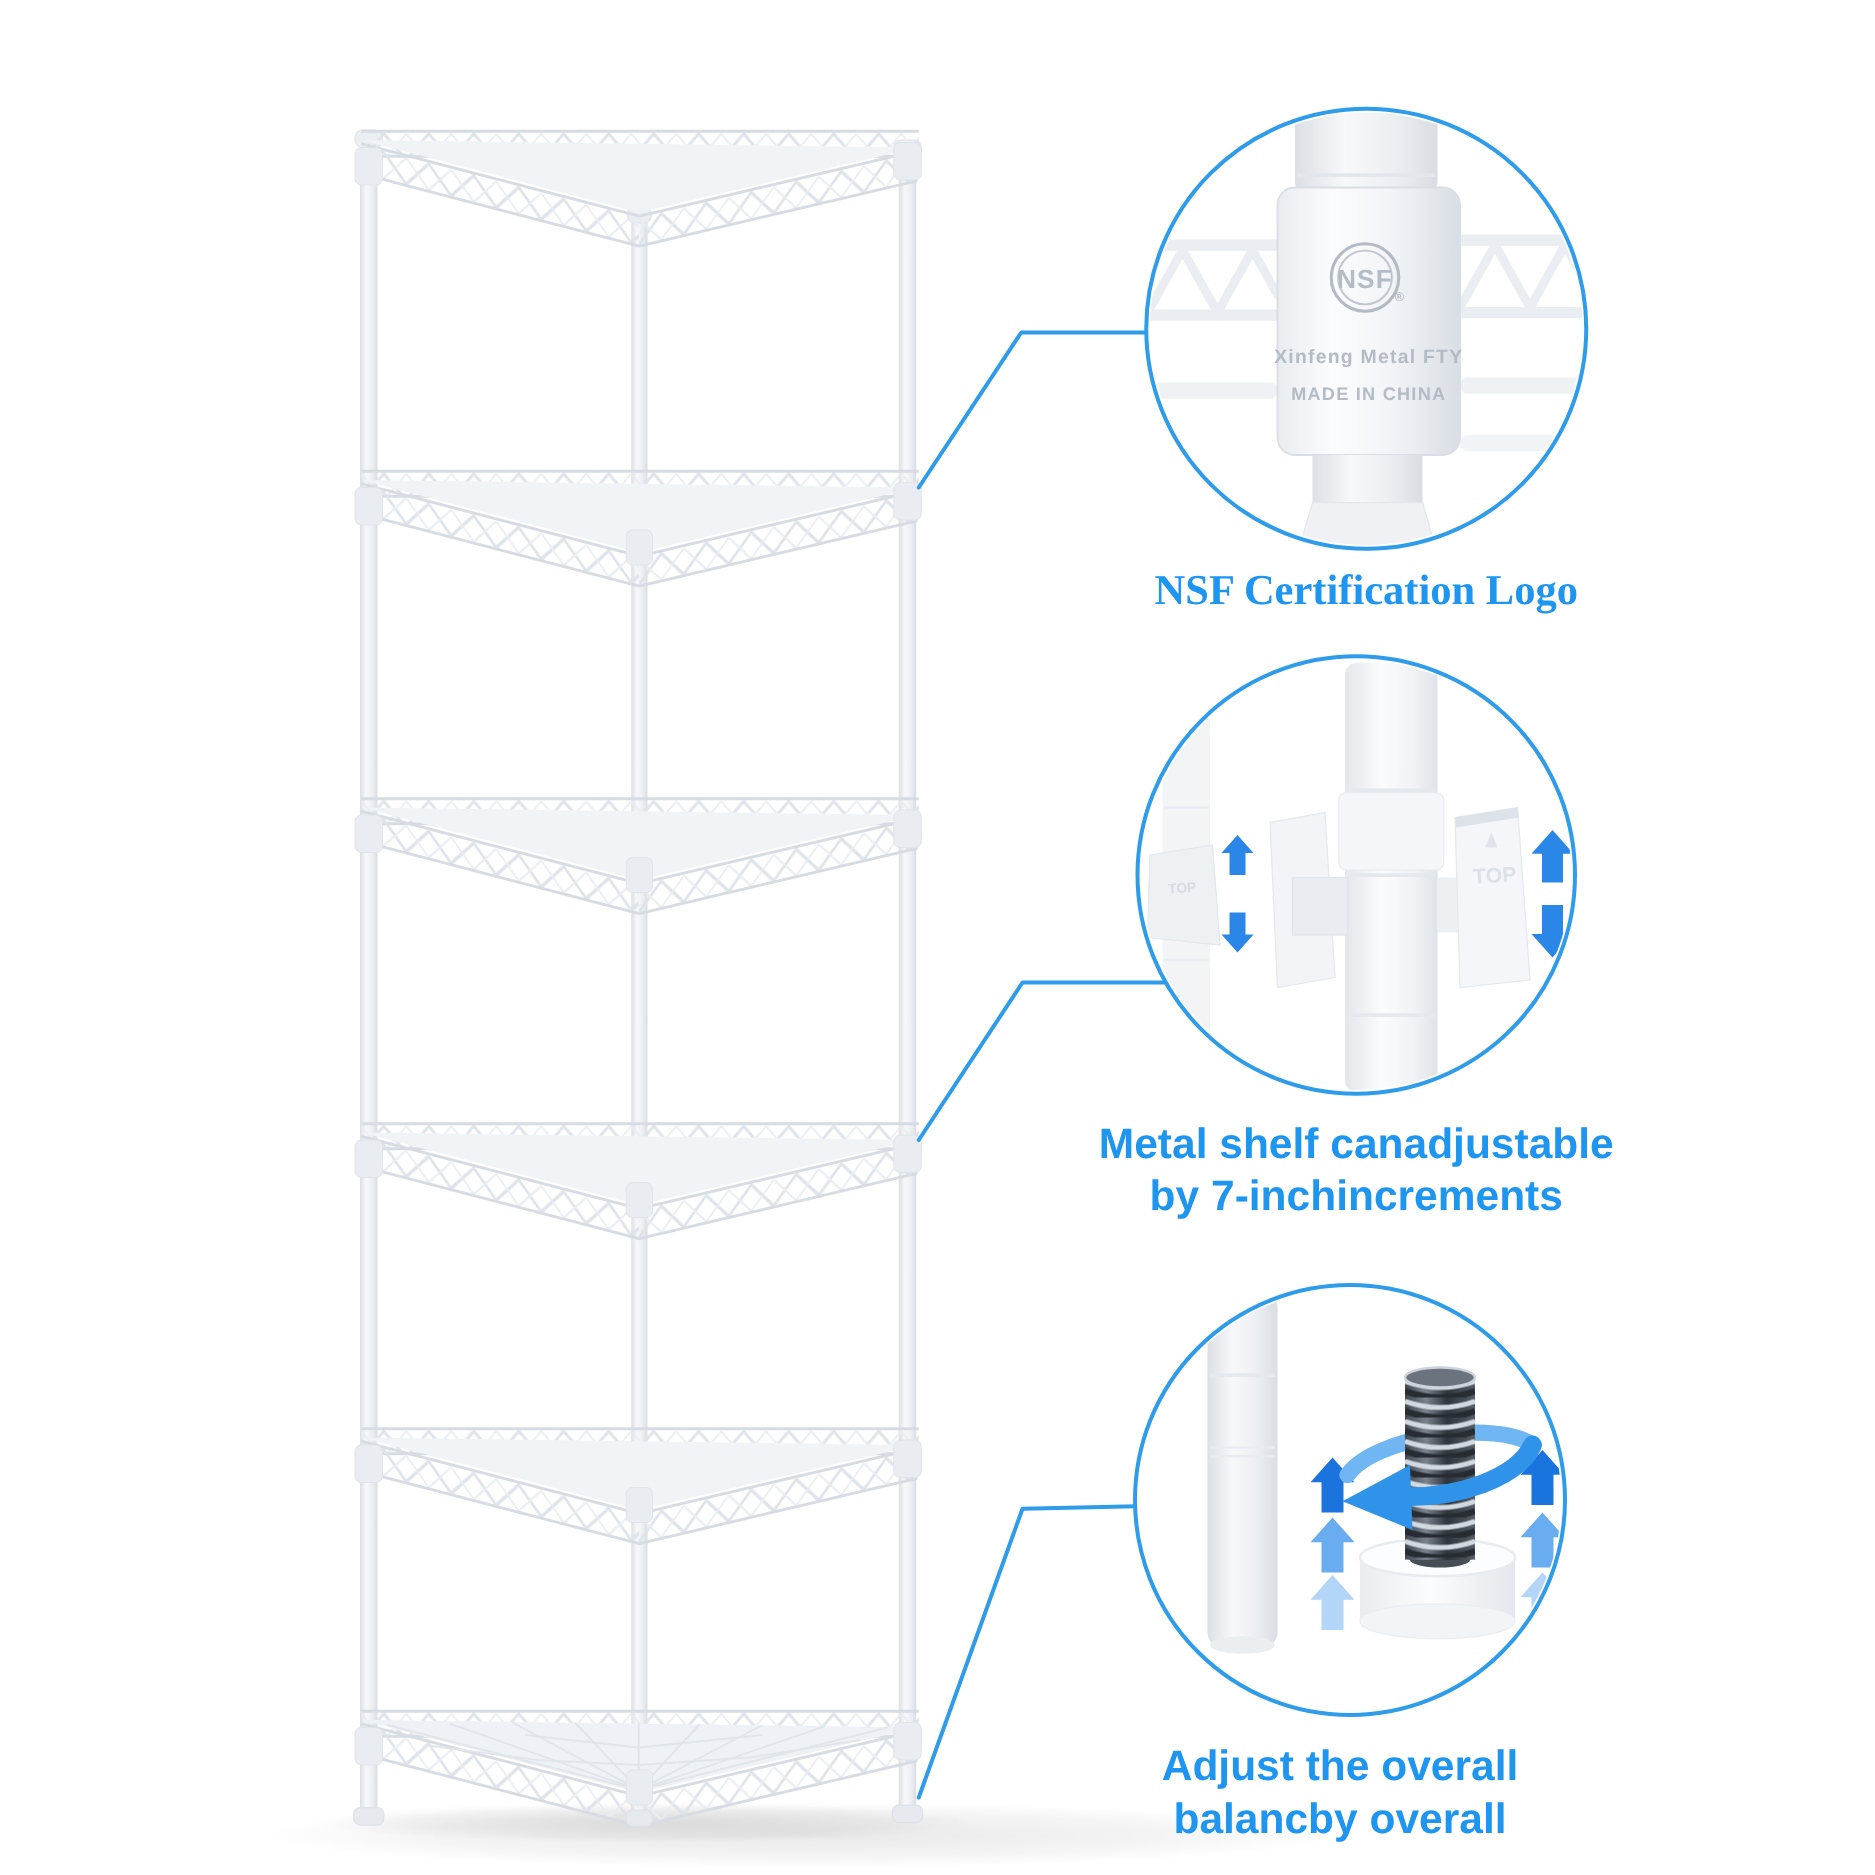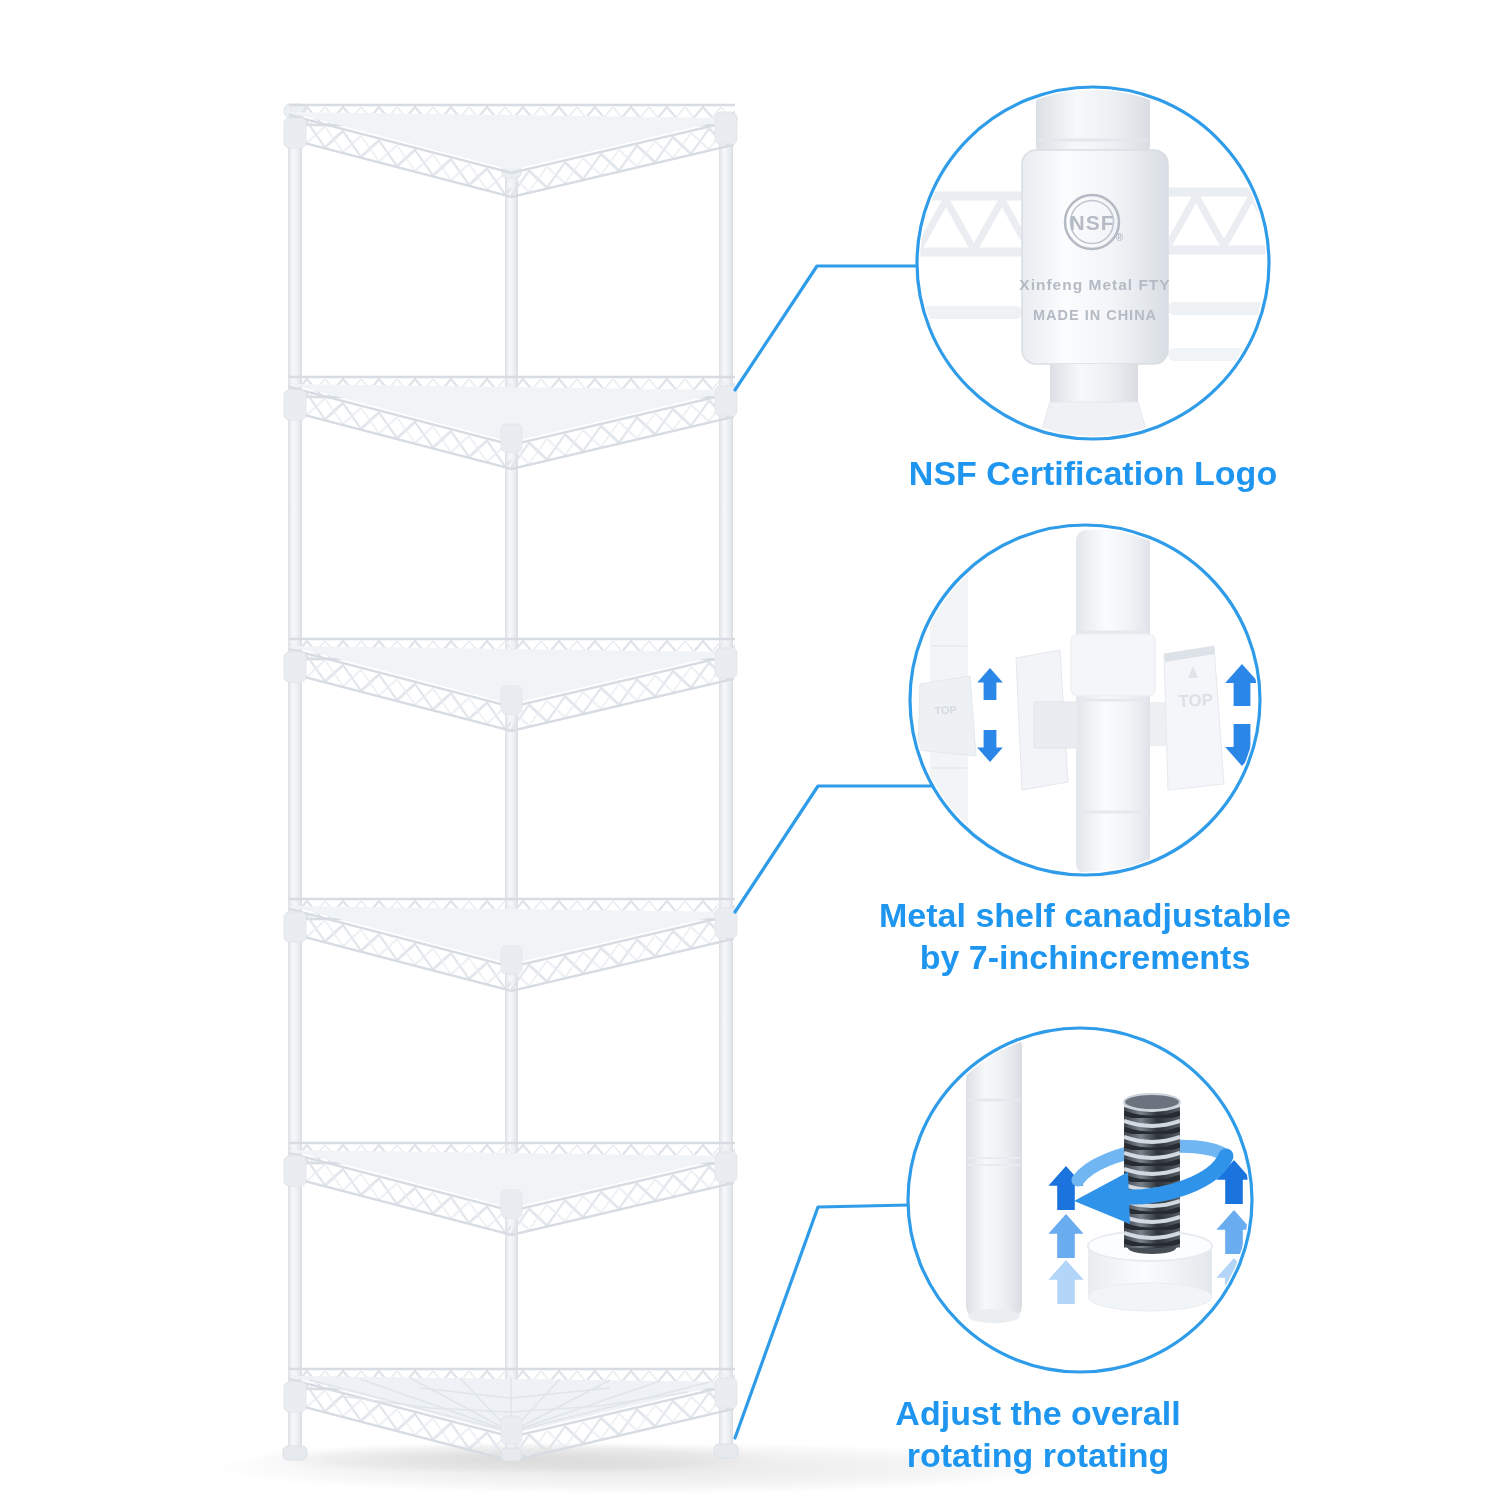--- a/index.html
+++ b/index.html
@@ -269,25 +269,25 @@
         <rect x="1124" y="1102" width="56" height="146" fill="url(#threads)"></rect>
         <ellipse cx="1152" cy="1102" rx="28" ry="8" fill="#6b737e" stroke="#cdd3da" stroke-width="2"></ellipse>
       </g>
 
       <path d="M1226,1156 C1215,1182 1165,1200 1116,1197" stroke="#2f93e9" stroke-width="15" fill="none" stroke-linecap="round"></path>
       <polygon points="1128,1172 1074,1201 1130,1224" fill="#2f93e9"></polygon>
     </g>
   </g>
 </svg>
 
-<div class="caption" style="left:873px;top:452px;width:440px;">
+<div class="caption" style="left:873px;top:452px;width:440px;font-family:Liberation Serif, serif;">
   <span>NSF Certification Logo</span>
 </div>
 <div class="caption" style="left:865px;top:894px;width:440px;">
   <div>Metal shelf canadjustable</div>
   <div>by 7-inchincrements</div>
 </div>
-<div class="caption" style="left:818px;top:1392px;width:440px;">
+<div class="caption" style="left:852px;top:1392px;width:440px;">
   <div>Adjust the overall</div>
-  <div>rotating rotating</div>
+  <div>balancby overall</div>
 </div>
 
 </div>
 
 </body></html>

